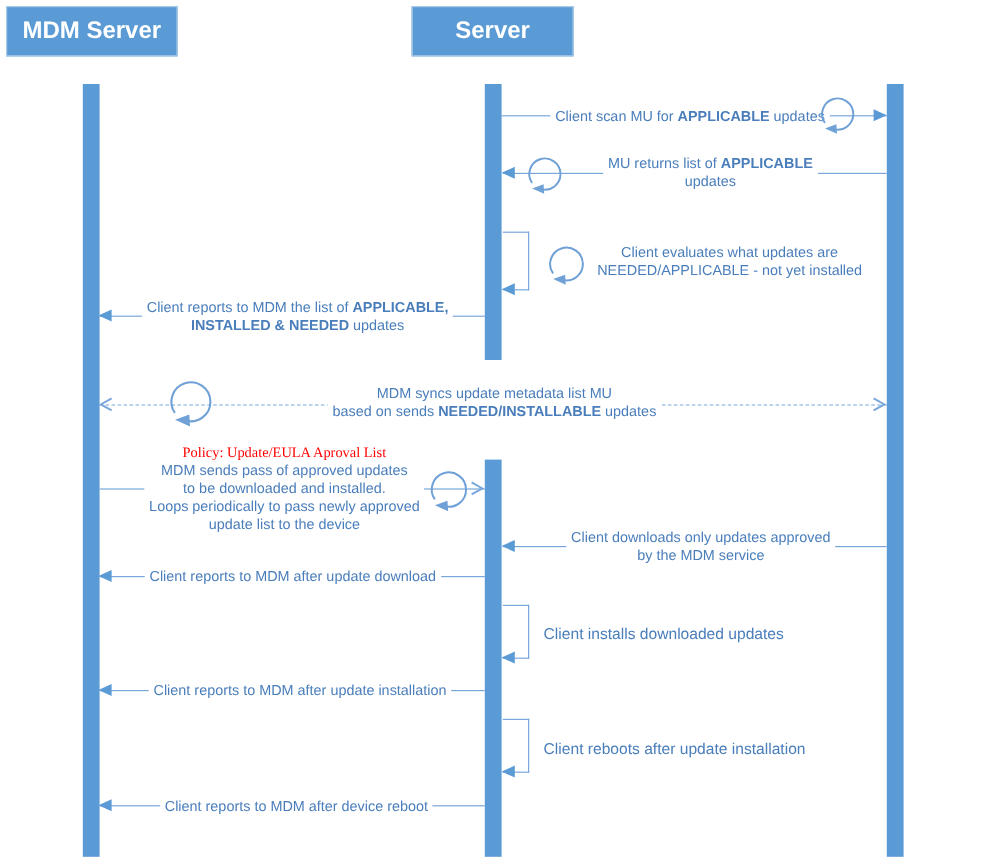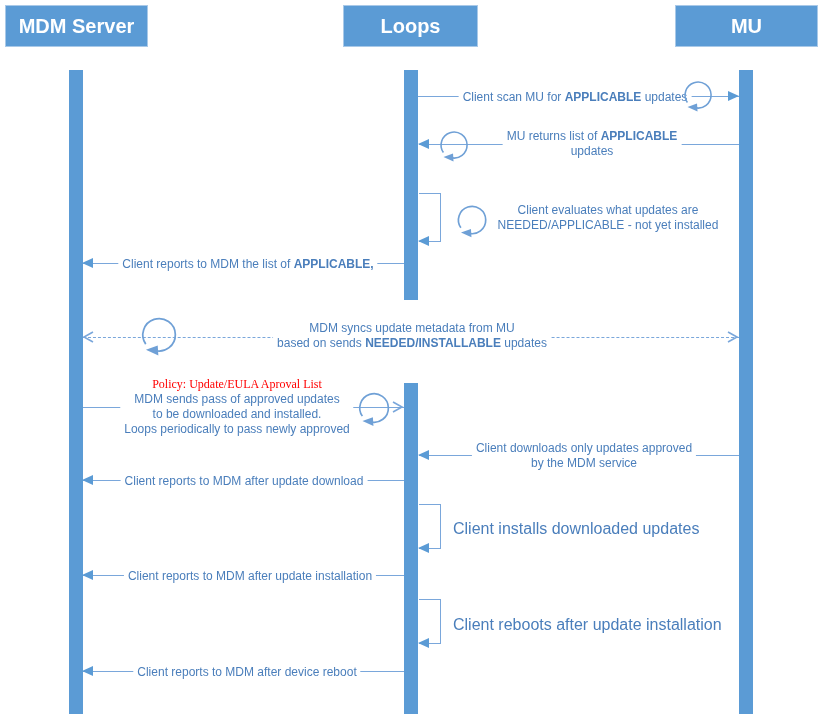--- a/index.html
+++ b/index.html
@@ -19,38 +19,35 @@
           border-bottom:5px solid transparent; border-right:11px solid #5B9BD5; }
   .ah-r { position:absolute; width:0; height:0; border-top:5px solid transparent;
           border-bottom:5px solid transparent; border-left:11px solid #5B9BD5; }
   .selfloop { position:absolute; width:22px; box-sizing:border-box;
           border:1.5px solid #7AA7DB; border-left:none; background:transparent; }
   .lbl { position:absolute; transform:translate(-50%,-50%); background:#fff;
          color:#4A7EBB; font-size:12px; line-height:15px; text-align:center;
          white-space:nowrap; padding:0 4px; }
   .lbl b { font-weight:bold; color:#4A7EBB; }
   .lbl-left { position:absolute; transform:translate(0,-50%); background:#fff;
-         color:#4A7EBB; font-size:16px; line-height:15px; white-space:nowrap; padding:0 3px; }
+         color:#4A7EBB; font-size:13px; line-height:15px; white-space:nowrap; padding:0 3px; }
   .policy-title { color:#FF0000;font-family:Liberation Serif, serif; }
   .loop { position:absolute; }
   .chev { position:absolute; }
 </style>
 </head>
 <body>
 
 <div class="canvas">
 
   <div class="actor" style="left:5px;width:143px">
     <span>MDM Server</span>
   </div>
   <div class="actor" style="left:343px;width:135px">
-    <span>Loops</span>
-  </div>
-  <div class="actor" style="left:675px;width:143px">
-    <span>MU</span>
+    <span>Server</span>
   </div>
 
   <div class="bar" style="left:69px;top:70px;height:644px"></div>
   <div class="bar" style="left:404px;top:70px;height:230px"></div>
   <div class="bar" style="left:404px;top:383px;height:331px"></div>
   <div class="bar" style="left:739px;top:70px;height:644px"></div>
 
   <div class="mline" style="left:418px;top:96px;width:321px"></div>
   <div class="ah-r" style="left:728px;top:91px"></div>
   <div class="lbl" style="left:575px;top:97px">
@@ -80,47 +77,49 @@
   </div>
   <svg class="loop" style="left:451px;top:200px" width="42" height="42" viewBox="0 0 40 40">
     <path d="M 9.4 26.5 A 13 13 0 1 1 16.6 31.6" fill="none" stroke="#6FA0D6" stroke-width="1.6"></path>
     <polygon points="19,27.5 19.5,35.5 9.5,31" fill="#6FA0D6"></polygon>
   </svg>
 
   <div class="mline" style="left:83px;top:263px;width:321px"></div>
   <div class="ah-l" style="left:82px;top:258px"></div>
   <div class="lbl" style="left:248px;top:264px">
     <div><span>Client reports to MDM the list of </span><b>APPLICABLE,</b></div>
+    <div><b>INSTALLED &amp; NEEDED</b><span> updates</span></div>
   </div>
 
   <div class="mline dashed" style="left:83px;top:337px;width:656px"></div>
   <svg class="chev" style="left:82px;top:330px" width="13" height="14" viewBox="0 0 13 14">
     <polyline points="11,2 2,7 11,12" fill="none" stroke="#7AA7DB" stroke-width="1.6"></polyline>
   </svg>
   <svg class="chev" style="left:726px;top:330px" width="13" height="14" viewBox="0 0 13 14">
     <polyline points="2,2 11,7 2,12" fill="none" stroke="#7AA7DB" stroke-width="1.6"></polyline>
   </svg>
   <div class="lbl" style="left:412px;top:336px">
-    <div>MDM syncs update metadata from MU</div>
+    <div>MDM syncs update metadata list MU</div>
     <div><span>based on sends </span><b>NEEDED/INSTALLABLE</b><span> updates</span></div>
   </div>
   <svg class="loop" style="left:134px;top:311px" width="50" height="50" viewBox="0 0 40 40">
     <path d="M 9.4 26.5 A 13 13 0 1 1 16.6 31.6" fill="none" stroke="#6FA0D6" stroke-width="1.4"></path>
     <polygon points="19,27.5 19.5,35.5 9.5,31" fill="#6FA0D6"></polygon>
   </svg>
 
   <div class="mline" style="left:83px;top:407px;width:321px"></div>
   <svg class="chev" style="left:391px;top:400px" width="13" height="14" viewBox="0 0 13 14">
     <polyline points="2,2 11,7 2,12" fill="none" stroke="#7AA7DB" stroke-width="1.6"></polyline>
   </svg>
   <div class="lbl" style="left:237px;top:407px">
     <div class="policy-title">Policy: Update/EULA Aproval List</div>
     <div>MDM sends pass of approved updates</div>
     <div>to be downloaded and installed.</div>
     <div>Loops periodically to pass newly approved</div>
+    <div>update list to the device</div>
   </div>
   <svg class="loop" style="left:352px;top:387px" width="44" height="44" viewBox="0 0 40 40">
     <path d="M 9.4 26.5 A 13 13 0 1 1 16.6 31.6" fill="none" stroke="#6FA0D6" stroke-width="1.5"></path>
     <polygon points="19,27.5 19.5,35.5 9.5,31" fill="#6FA0D6"></polygon>
   </svg>
 
   <div class="mline" style="left:419px;top:455px;width:320px"></div>
   <div class="ah-l" style="left:418px;top:450px"></div>
   <div class="lbl" style="left:584px;top:456px">
     <div>Client downloads only updates approved</div>

